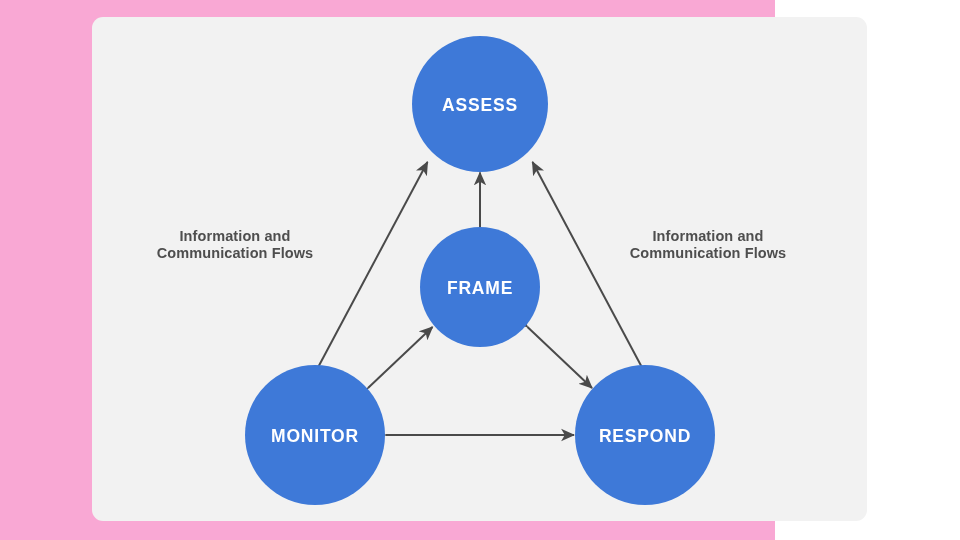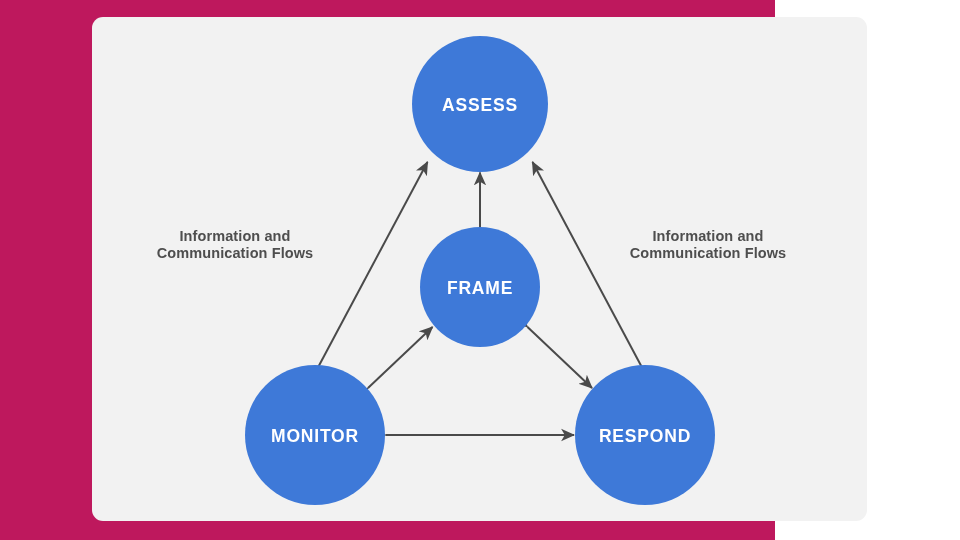--- a/index.html
+++ b/index.html
@@ -10,21 +10,21 @@
   body {
     width: 960px;
     height: 540px;
     font-family: "Liberation Sans", sans-serif;
     overflow: hidden;
   }
   #stage {
     position: relative;
     width: 775px;
     height: 540px;
-    background: #be185d;
+    background: #f9a8d4;
   }
   #card {
     position: absolute;
     left: 92px;
     top: 17px;
     width: 775px;
     height: 504px;
     background: #f2f2f2;
     border-radius: 11px;
   }

